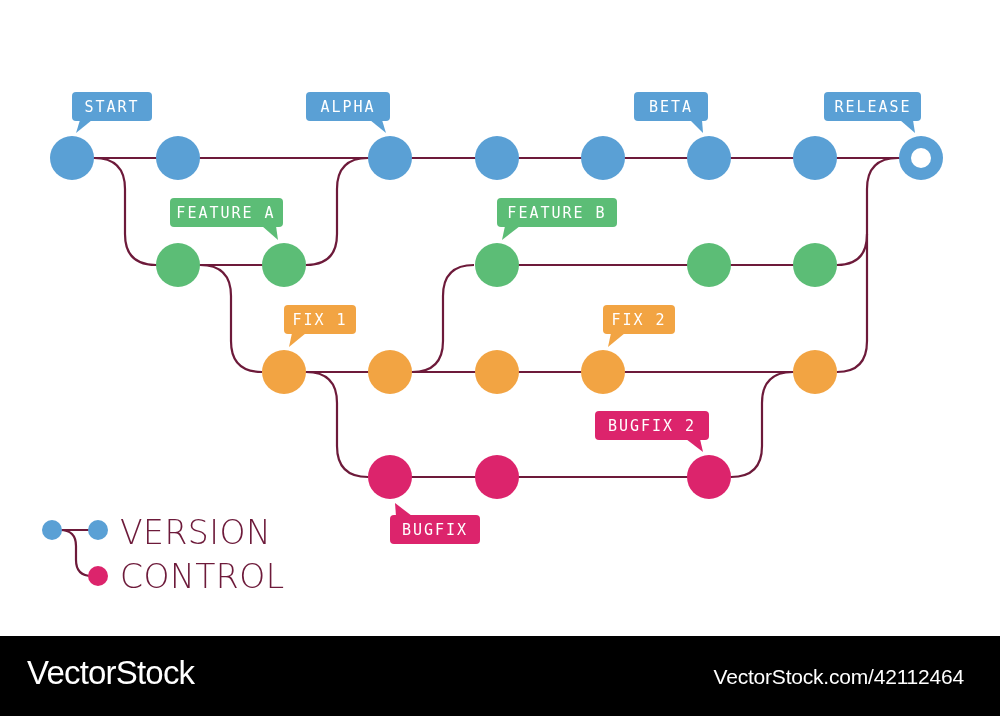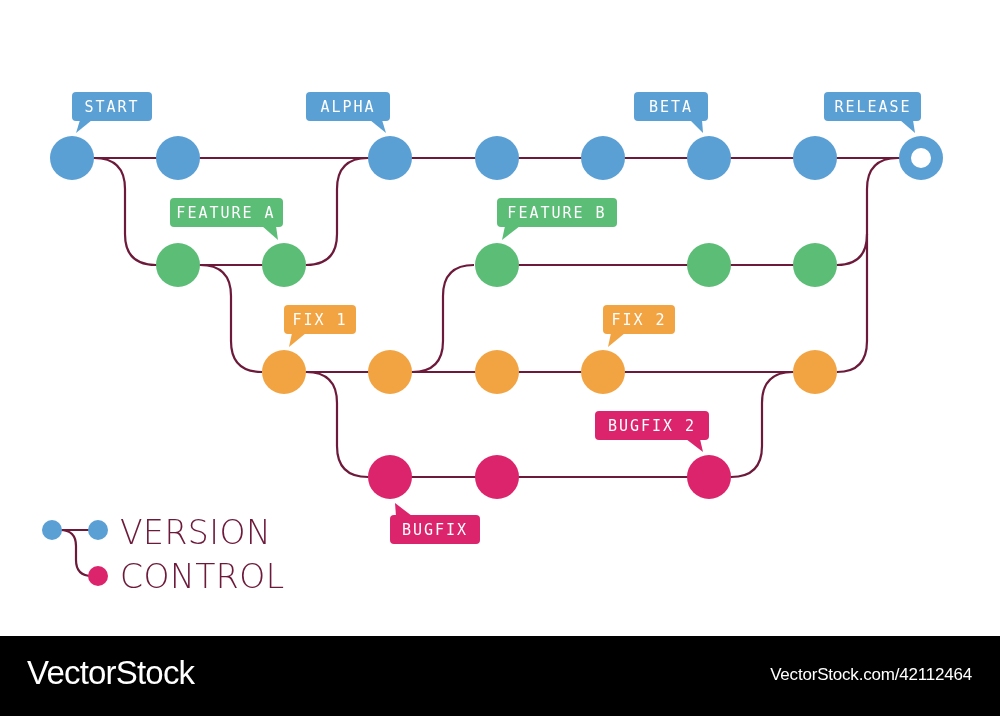--- a/index.html
+++ b/index.html
@@ -17,22 +17,22 @@
       font-size: 33px; fill: #6d1a3a; font-weight: 300; letter-spacing: 0.5px;
     }
     .footer {
       position: absolute; left: 0; top: 636px; width: 1000px; height: 80px; background: #000000;
     }
     .footer-brand {
       position: absolute; left: 27px; top: 18px; color: #ffffff;
       font-family: "Liberation Sans", sans-serif; font-size: 33px; letter-spacing: -0.8px;
     }
     .footer-url {
-      position: absolute; right: 28px; top: 29px; color: #ffffff;
-      font-family: "Liberation Sans", sans-serif; font-size: 17px; letter-spacing: -0.2px;
+      position: absolute; right: 36px; top: 29px; color: #ffffff;
+      font-family: "Liberation Sans", sans-serif; font-size: 21px; letter-spacing: -0.2px;
     }
   </style>
 </head>
 <body>
 
 <svg id="diagram" width="1000" height="636" viewBox="0 0 1000 636" xmlns="http://www.w3.org/2000/svg">
 
   <g fill="none" stroke="#6d1a3a" stroke-width="2.2">
 
     <path d="M72 158 H900"></path>

